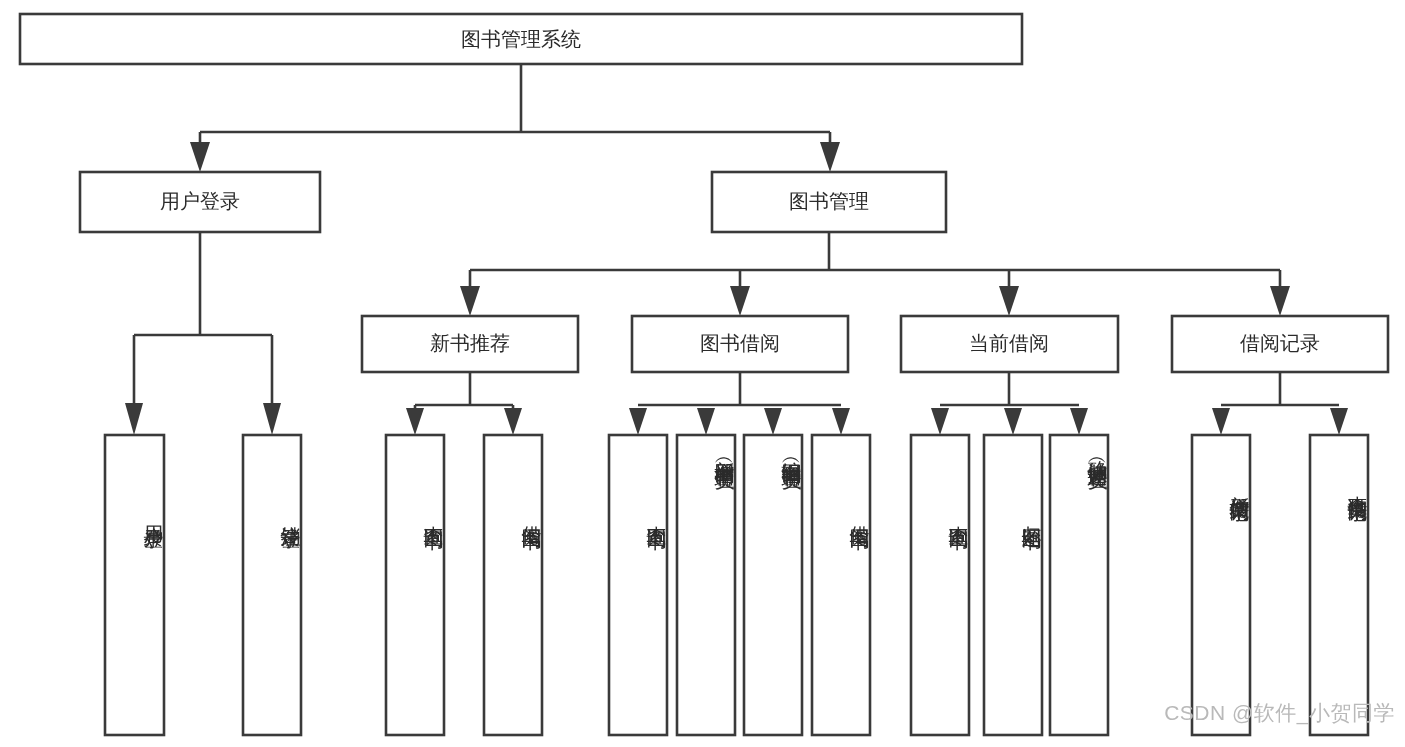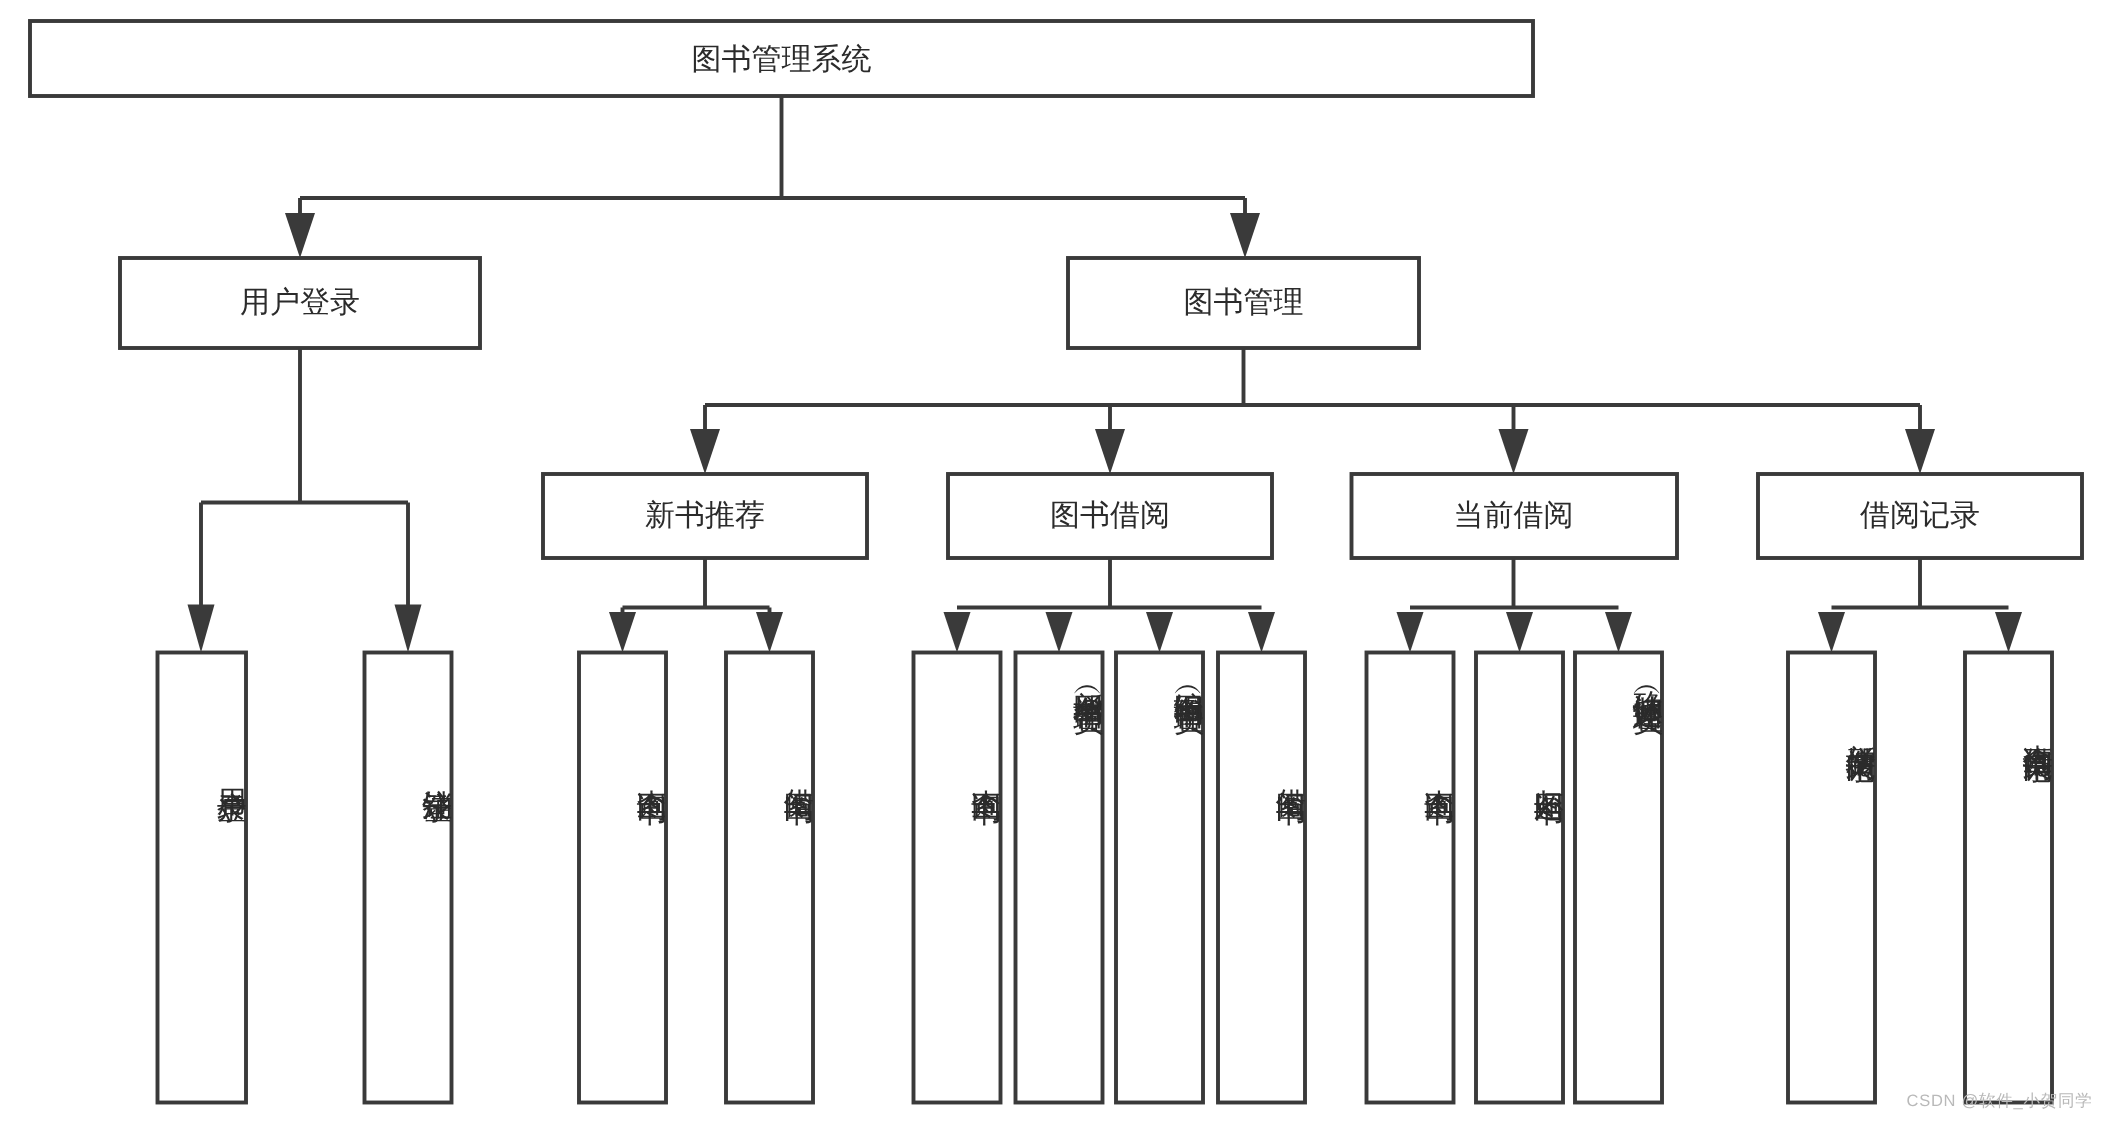--- a/index.html
+++ b/index.html
@@ -57,23 +57,23 @@
     line-height: 1.06;
     color: #2b2b2b;
     letter-spacing: 1.5px;
     white-space: nowrap;
     text-align: center;
     pointer-events: none;
   }
   .watermark {
     position: absolute;
     right: 10px;
-    bottom: 6px;
+    bottom: 20px;
     font-family: "Liberation Sans", sans-serif;
-    font-size: 11px;
+    font-size: 21px;
     color: #b9b9b9;
     white-space: nowrap;
     letter-spacing: 0.5px;
   }
 </style>
 </head>
 <body>
 
 <div id="diagram-root">
 

